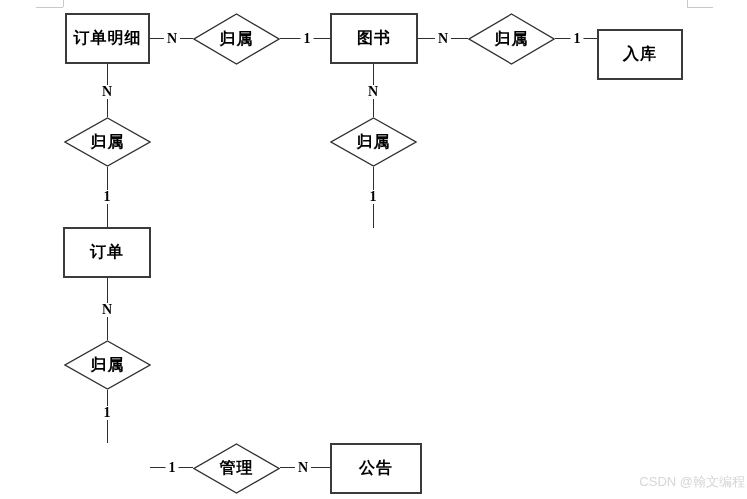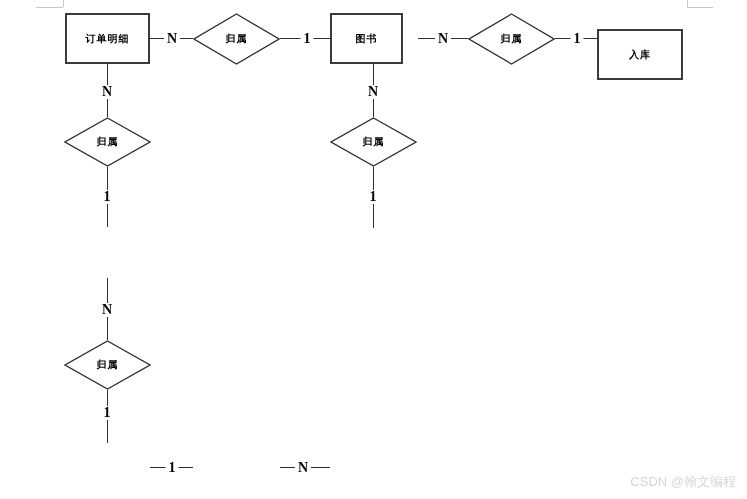--- a/index.html
+++ b/index.html
@@ -8,21 +8,21 @@
     font-family:"Liberation Serif", serif; overflow:hidden;
   }
   
   .entity {
     position:absolute; box-sizing:border-box;
     border:2px solid #3b3b3b; background:#ffffff;
     display:flex; align-items:center; justify-content:center;
     z-index:1;
   }
   .entity .lbl, .rel .lbl {
-    font-weight:bold; font-size:10px; color:#000; letter-spacing:1px; white-space:nowrap;
+    font-weight:bold; font-size:16px; color:#000; letter-spacing:1px; white-space:nowrap;
   }
   
   .rel {
     position:absolute; display:flex; align-items:center; justify-content:center; z-index:1;
   }
   .rel svg { position:absolute; left:0; top:0; width:100%; height:100%; }
   .rel polygon { fill:#ffffff; stroke:#2e2e2e; stroke-width:1.3; }
   .rel .lbl { position:relative; z-index:1; }
   
   .line { position:absolute; background:#2e2e2e; z-index:0; }
@@ -31,21 +31,21 @@
   
   .card {
     position:absolute; transform:translate(-50%,-50%);
     font-family:"Liberation Serif", serif; font-weight:bold; font-size:14px; color:#000;
     background:#ffffff; padding:0 3px; z-index:2; line-height:1;
   }
   
   .crop { position:absolute; background:#c9c9c9; z-index:0; }
   
   .watermark {
-    position:absolute; right:11px; bottom:8px;
+    position:absolute; right:2px; bottom:8px;
     font-family:"Liberation Sans", sans-serif; font-size:13px; color:#d6d6d6; z-index:3;margin-top:48px;
   }
 </style>
 </head>
 <body>
 
 <div class="stage">
 
   <div class="crop" style="left:36px;top:7px;width:27px;height:1px"></div>
   <div class="crop" style="left:63px;top:0;width:1px;height:7px"></div>
@@ -64,25 +64,31 @@
   <div class="line v" style="left:107px;top:167px;height:60px"></div>
   <div class="line v" style="left:107px;top:278px;height:62px"></div>
   <div class="line v" style="left:107px;top:390px;height:53px"></div>
 
   <div class="line v" style="left:373px;top:64px;height:53px"></div>
   <div class="line v" style="left:373px;top:167px;height:61px"></div>
 
   <div class="entity" style="left:65px;top:13px;width:85px;height:51px">
     <span class="lbl">订单明细</span>
   </div>
-  <div class="entity" style="left:330px;top:13px;width:73px;height:51px">
+  <div class="entity" style="left:330px;top:13px;width:88px;height:51px">
     <span class="lbl">图书</span>
   </div>
   <div class="entity" style="left:597px;top:29px;width:86px;height:51px">
     <span class="lbl">入库</span>
+  </div>
+  <div class="entity" style="left:63px;top:227px;width:88px;height:51px">
+    <span class="lbl">订单</span>
+  </div>
+  <div class="entity" style="left:330px;top:443px;width:92px;height:51px">
+    <span class="lbl">公告</span>
   </div>
 
   <div class="rel" style="left:193px;top:13px;width:87px;height:52px">
     <svg viewBox="0 0 87 52">
         <polygon points="43.5,1 86,26 43.5,51 1,26"></polygon>
       </svg>
     <span class="lbl">归属</span>
   </div>
   <div class="rel" style="left:468px;top:13px;width:87px;height:52px">
     <svg viewBox="0 0 87 52">
@@ -101,20 +107,26 @@
         <polygon points="43.5,1 86,25 43.5,49 1,25"></polygon>
       </svg>
     <span class="lbl">归属</span>
   </div>
   <div class="rel" style="left:64px;top:340px;width:87px;height:50px">
     <svg viewBox="0 0 87 50">
         <polygon points="43.5,1 86,25 43.5,49 1,25"></polygon>
       </svg>
     <span class="lbl">归属</span>
   </div>
+  <div class="rel" style="left:193px;top:443px;width:87px;height:51px">
+    <svg viewBox="0 0 87 51">
+        <polygon points="43.5,1 86,25.5 43.5,50 1,25.5"></polygon>
+      </svg>
+    <span class="lbl">管理</span>
+  </div>
 
   <span class="card" style="left:172px;top:39px">N</span>
   <span class="card" style="left:307px;top:39px">1</span>
   <span class="card" style="left:443px;top:39px">N</span>
   <span class="card" style="left:577px;top:39px">1</span>
   <span class="card" style="left:107px;top:92px">N</span>
   <span class="card" style="left:107px;top:197px">1</span>
   <span class="card" style="left:373px;top:92px">N</span>
   <span class="card" style="left:373px;top:197px">1</span>
   <span class="card" style="left:107px;top:310px">N</span>

